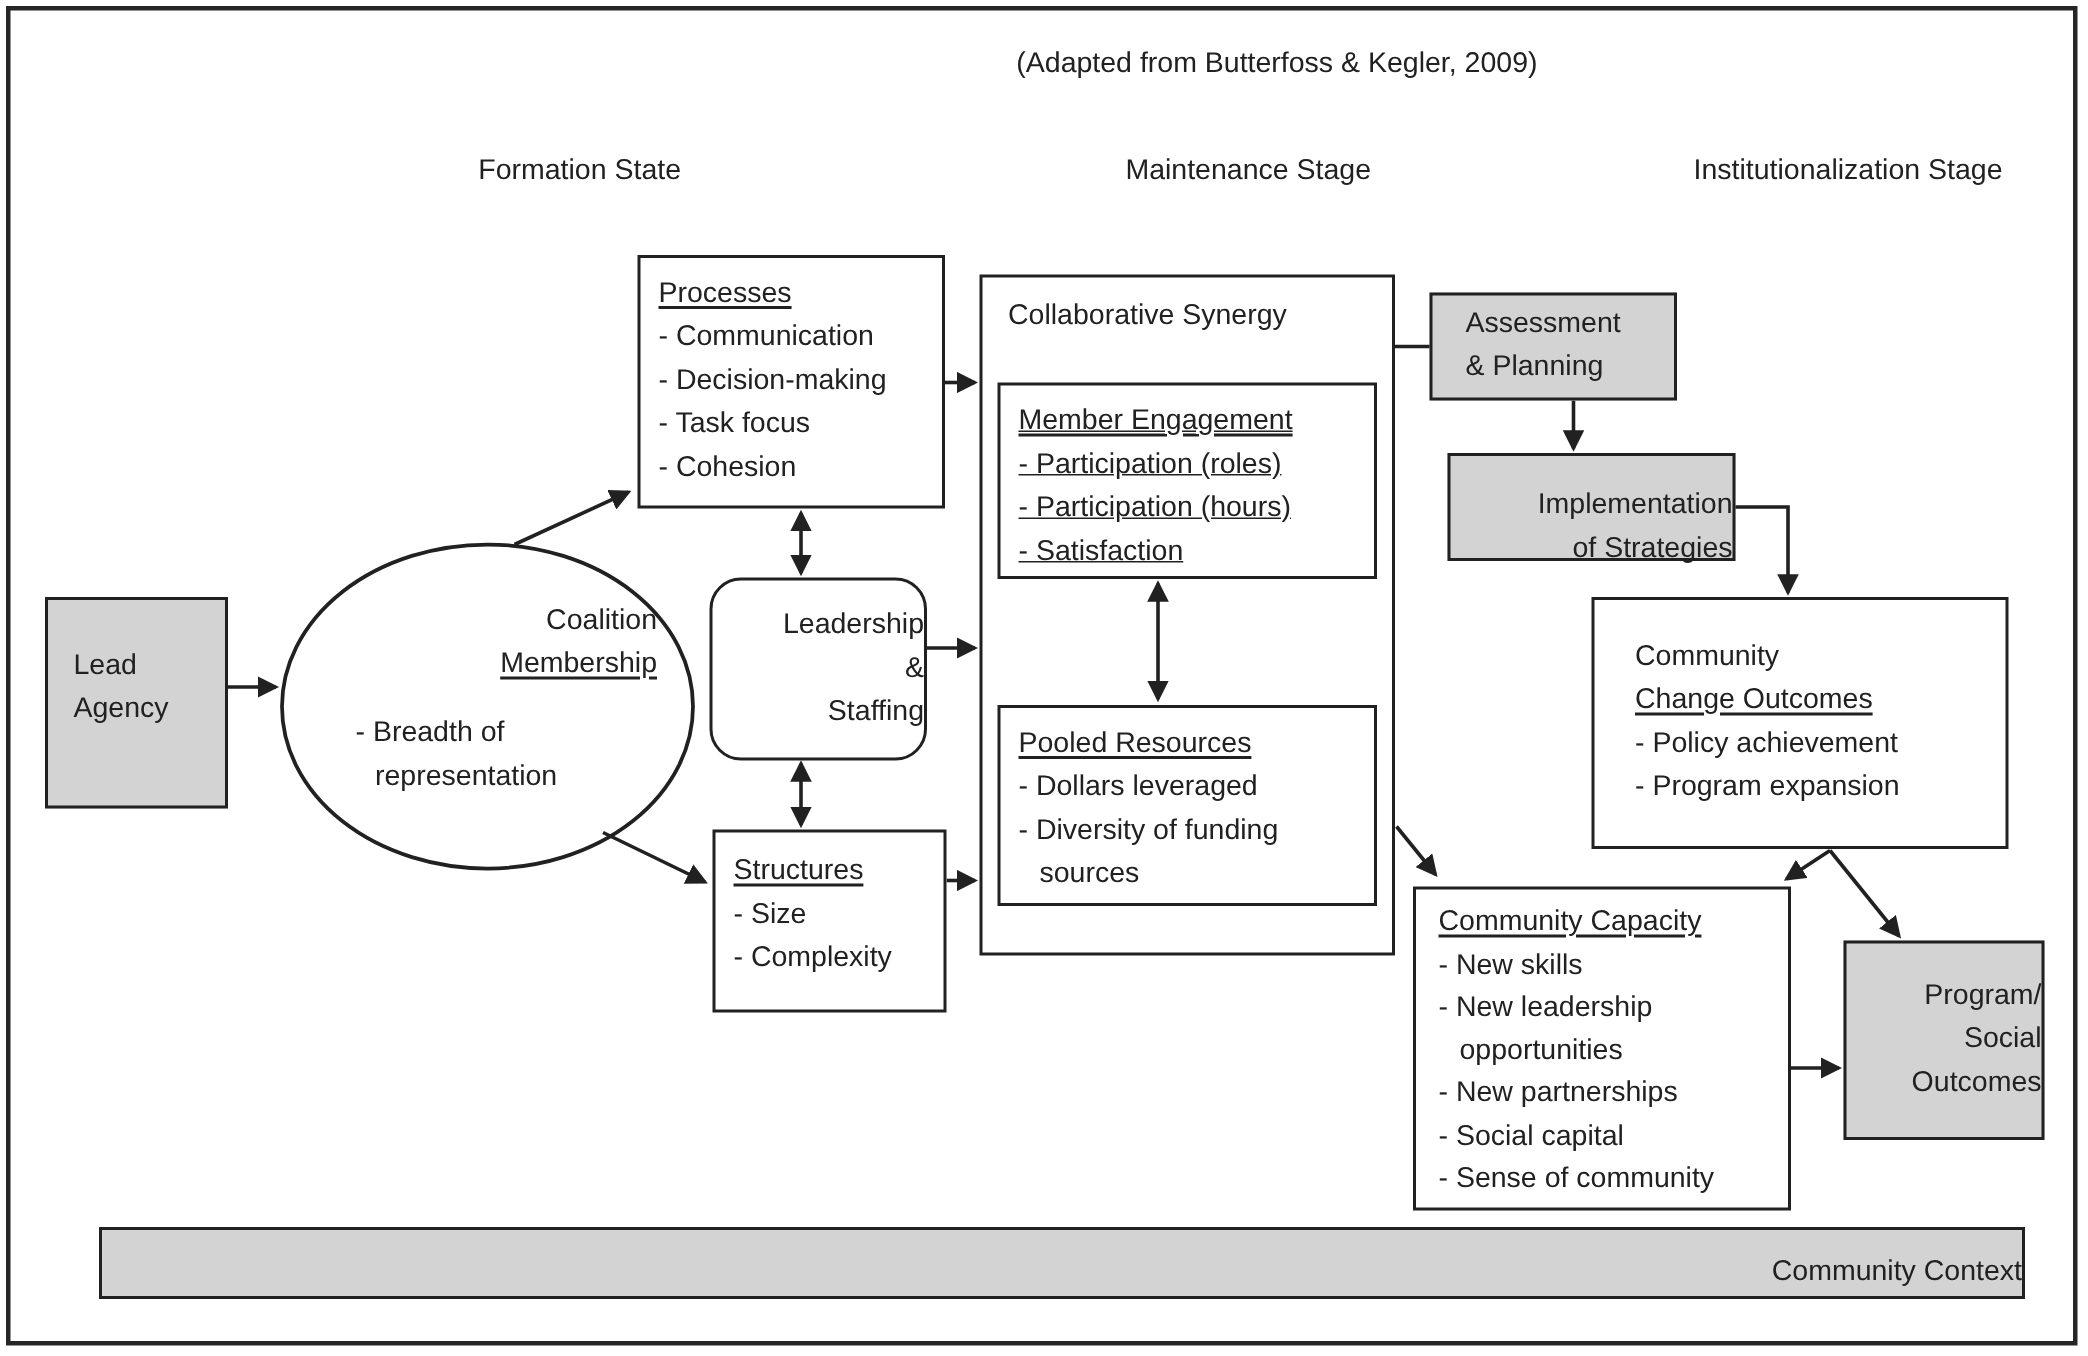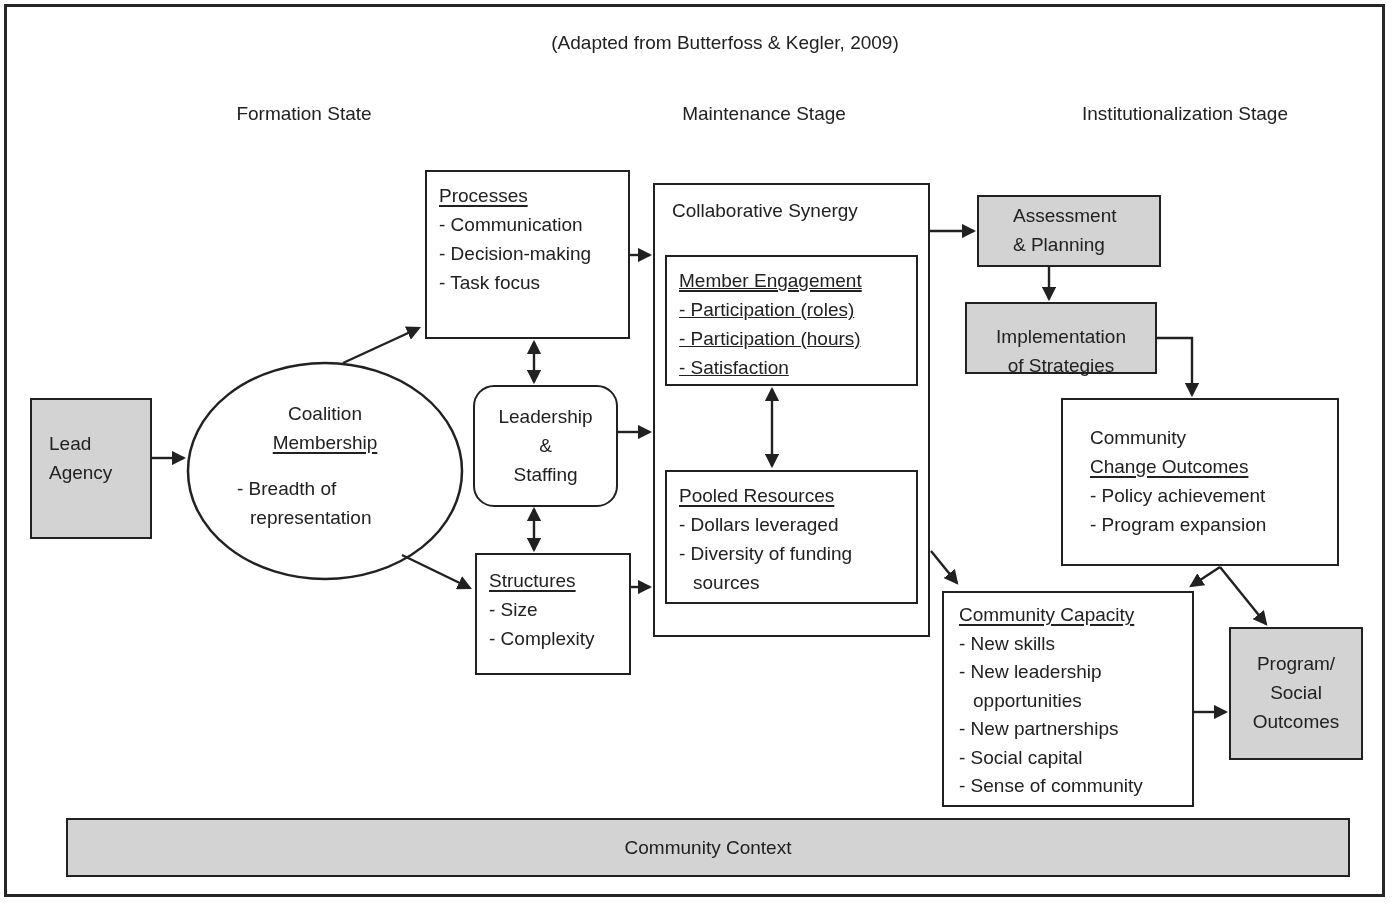--- a/index.html
+++ b/index.html
@@ -13,21 +13,21 @@
   .arrow { stroke:var(--line-color); stroke-width:2.4; fill:none; }
   .arrowhead { fill:var(--line-color); }
   .ellipse-outline { stroke:var(--line-color); stroke-width:2.5; fill:#ffffff; }
   .txt { position:absolute; font-size:19px; line-height:29px; white-space:nowrap; }
   .box {
     position:absolute; box-sizing:border-box; border:2px solid #212121;
     background:#ffffff; font-size:19px; line-height:29px; white-space:nowrap;
   }
   .gray { background:var(--box-gray); }
   .transparent { background:transparent; }
-  .center { text-align:center; }
+  .center { text-align:right; }
   .u { text-decoration:underline; text-underline-offset:3px; text-decoration-thickness:1.7px; }
   .cont { padding-left:14px; }
   .cap-line { line-height:28.5px; }
 </style>
 </head>
 <body style="background: rgb(255, 255, 255);">
 
 <div class="canvas">
 
   <svg class="wires">
@@ -75,20 +75,21 @@
     <div style="height:17px;"></div>
     <div style="padding-left:25px;">- Breadth of</div>
     <div style="padding-left:38px;">representation</div>
   </div>
 
   <div class="box" style="left:425px; top:170px; width:205px; height:169px; padding:9px 0 0 12px;">
     <div class="u">Processes</div>
     <div>- Communication</div>
     <div>- Decision-making</div>
     <div>- Task focus</div>
+    <div>- Cohesion</div>
   </div>
 
   <div class="box center" style="left:473px; top:385px; width:145px; height:122px; padding-top:15px;border-radius:21px;">
     <div>Leadership</div>
     <div>&amp;</div>
     <div>Staffing</div>
   </div>
 
   <div class="box" style="left:475px; top:553px; width:156px; height:122px; padding:11px 0 16px 12px;">
     <div class="u">Structures</div>
@@ -107,21 +108,21 @@
     <div>- Satisfaction</div>
   </div>
 
   <div class="box" style="left:665px; top:470px; width:253px; height:134px; padding:9px 0 0 12px;">
     <div class="u">Pooled Resources</div>
     <div>- Dollars leveraged</div>
     <div>- Diversity of funding</div>
     <div class="cont">sources</div>
   </div>
 
-  <div class="box gray" style="left:977px; top:195px; width:184px; height:72px; padding:4px 0 0 34px;">
+  <div class="box gray" style="left:953px; top:195px; width:165px; height:72px; padding:4px 0 0 22px;">
     <div>Assessment</div>
     <div>&amp; Planning</div>
   </div>
 
   <div class="box gray center" style="left:965px; top:302px; width:192px; height:72px; padding-top:18px;">
     <div>Implementation</div>
     <div>of Strategies</div>
   </div>
 
   <div class="box" style="left:1061px; top:398px; width:278px; height:168px; padding:23px 0 0 27px;">
@@ -140,17 +141,17 @@
     <div class="cap-line">- Social capital</div>
     <div class="cap-line">- Sense of community</div>
   </div>
 
   <div class="box gray center" style="left:1229px; top:627px; width:134px; height:133px; padding-top:20px;">
     <div>Program/</div>
     <div>Social</div>
     <div>Outcomes</div>
   </div>
 
-  <div class="box gray center" style="left:66px; top:818px; width:1284px; height:59px; line-height:55px;">
+  <div class="box gray center" style="left:66px; top:818px; width:1284px; height:48px; line-height:55px;">
     <span>Community Context</span>
   </div>
 
 </div>
 
 </body></html>

